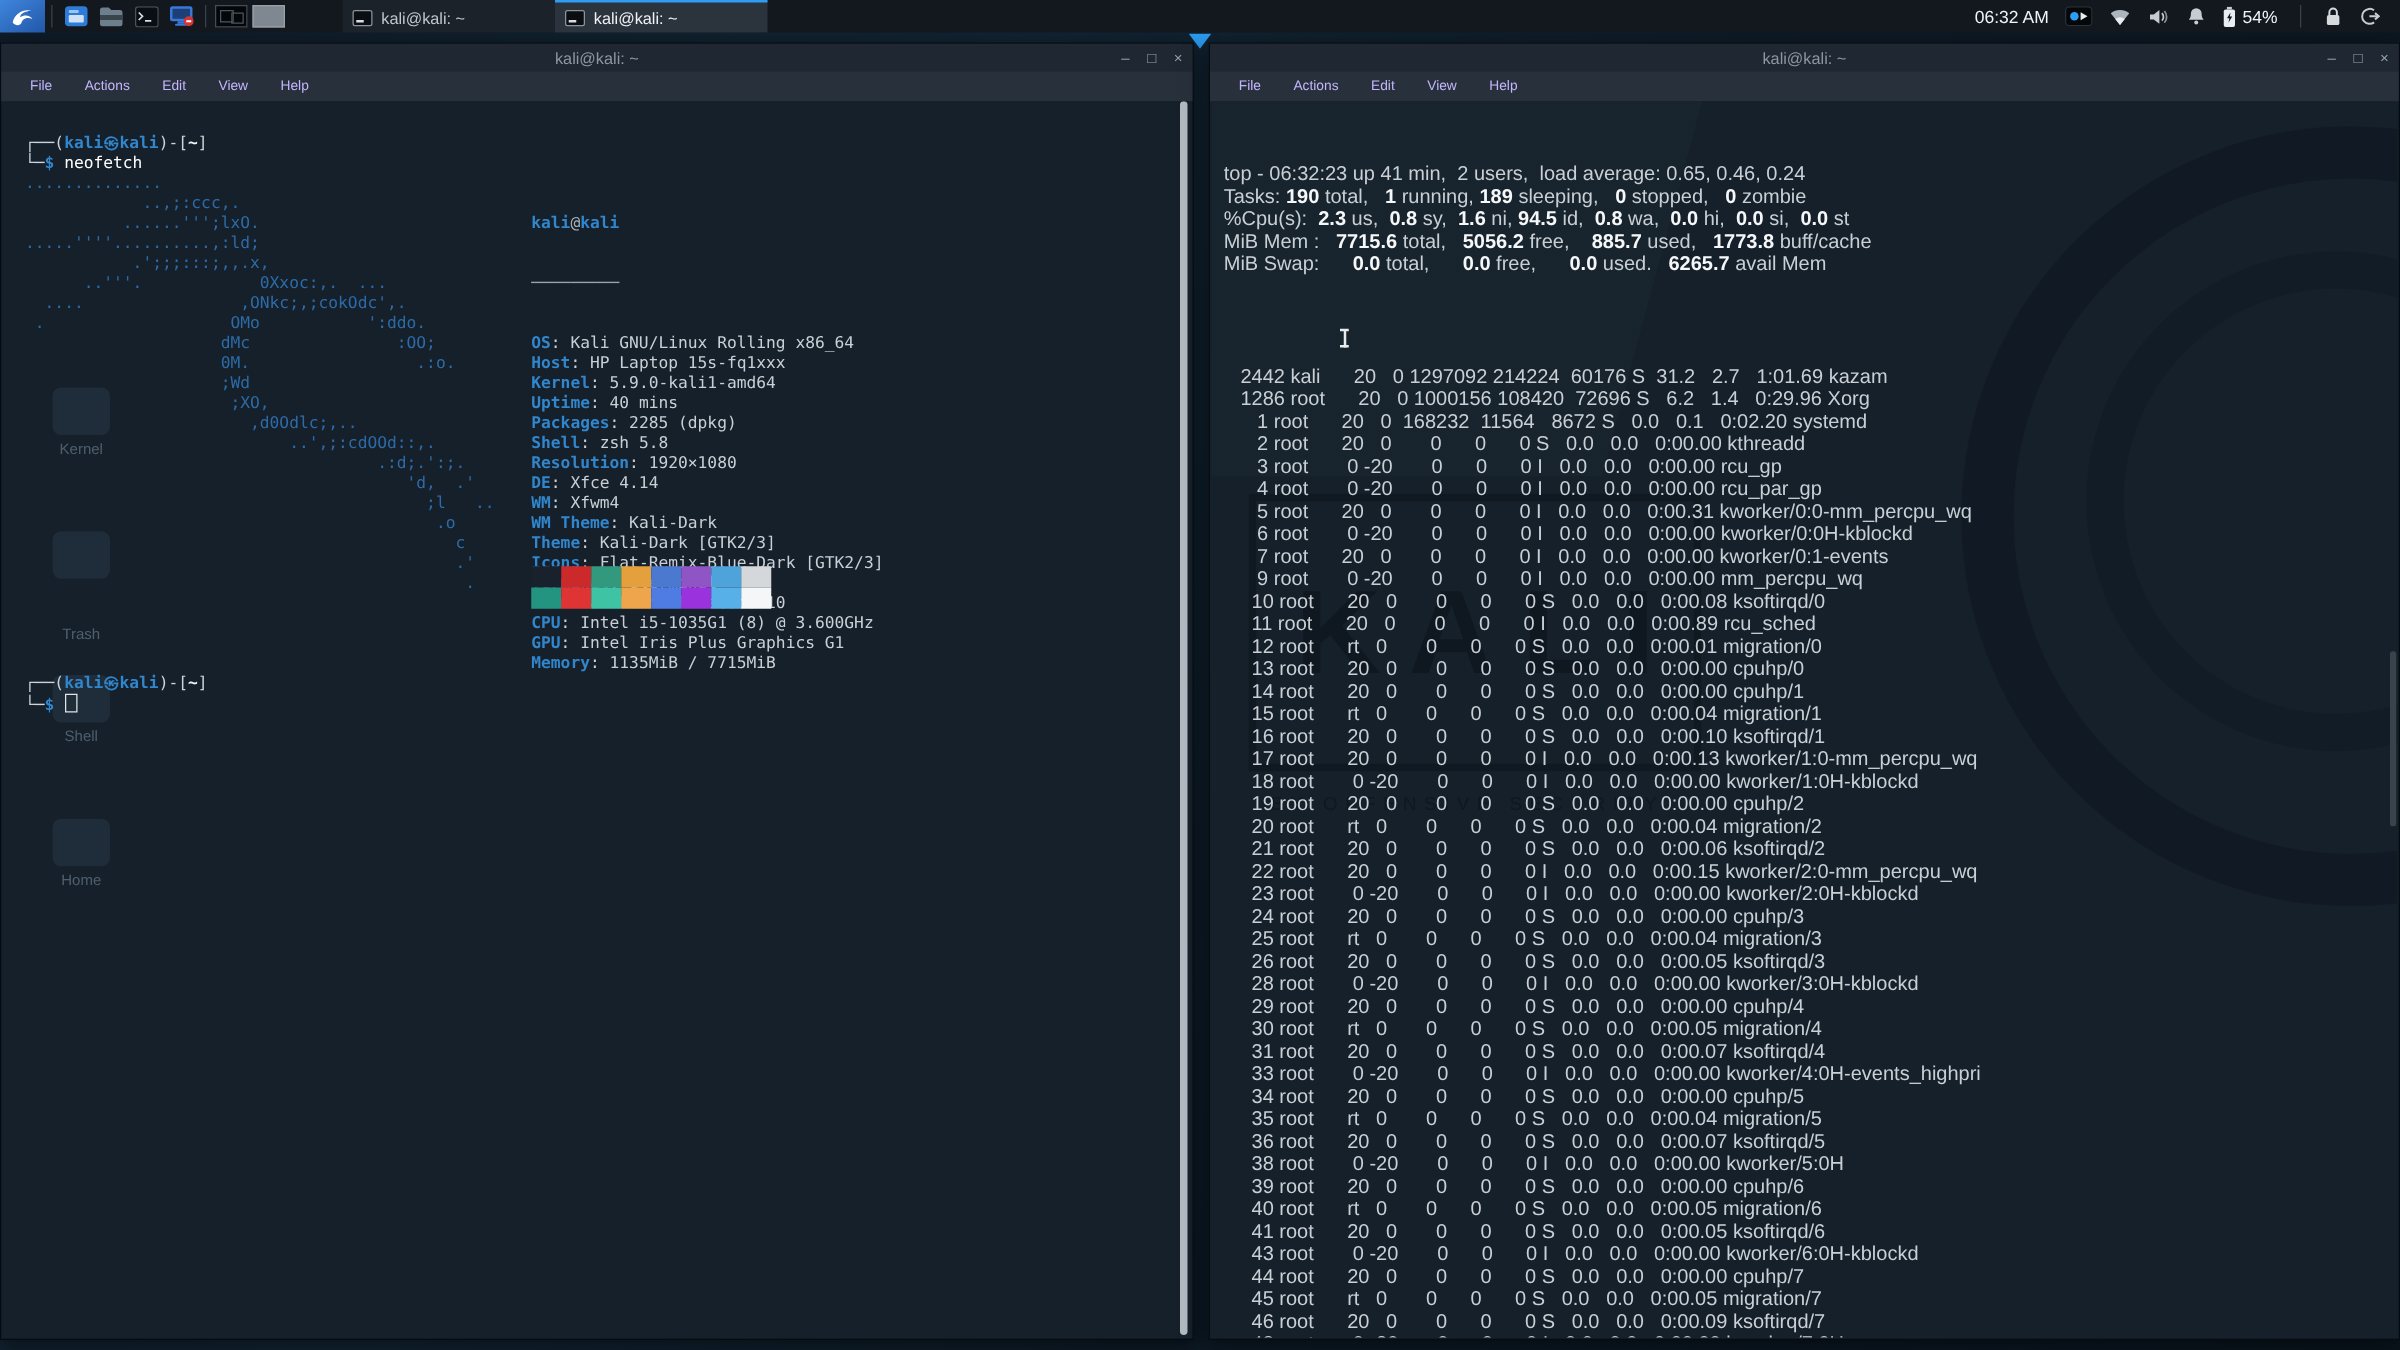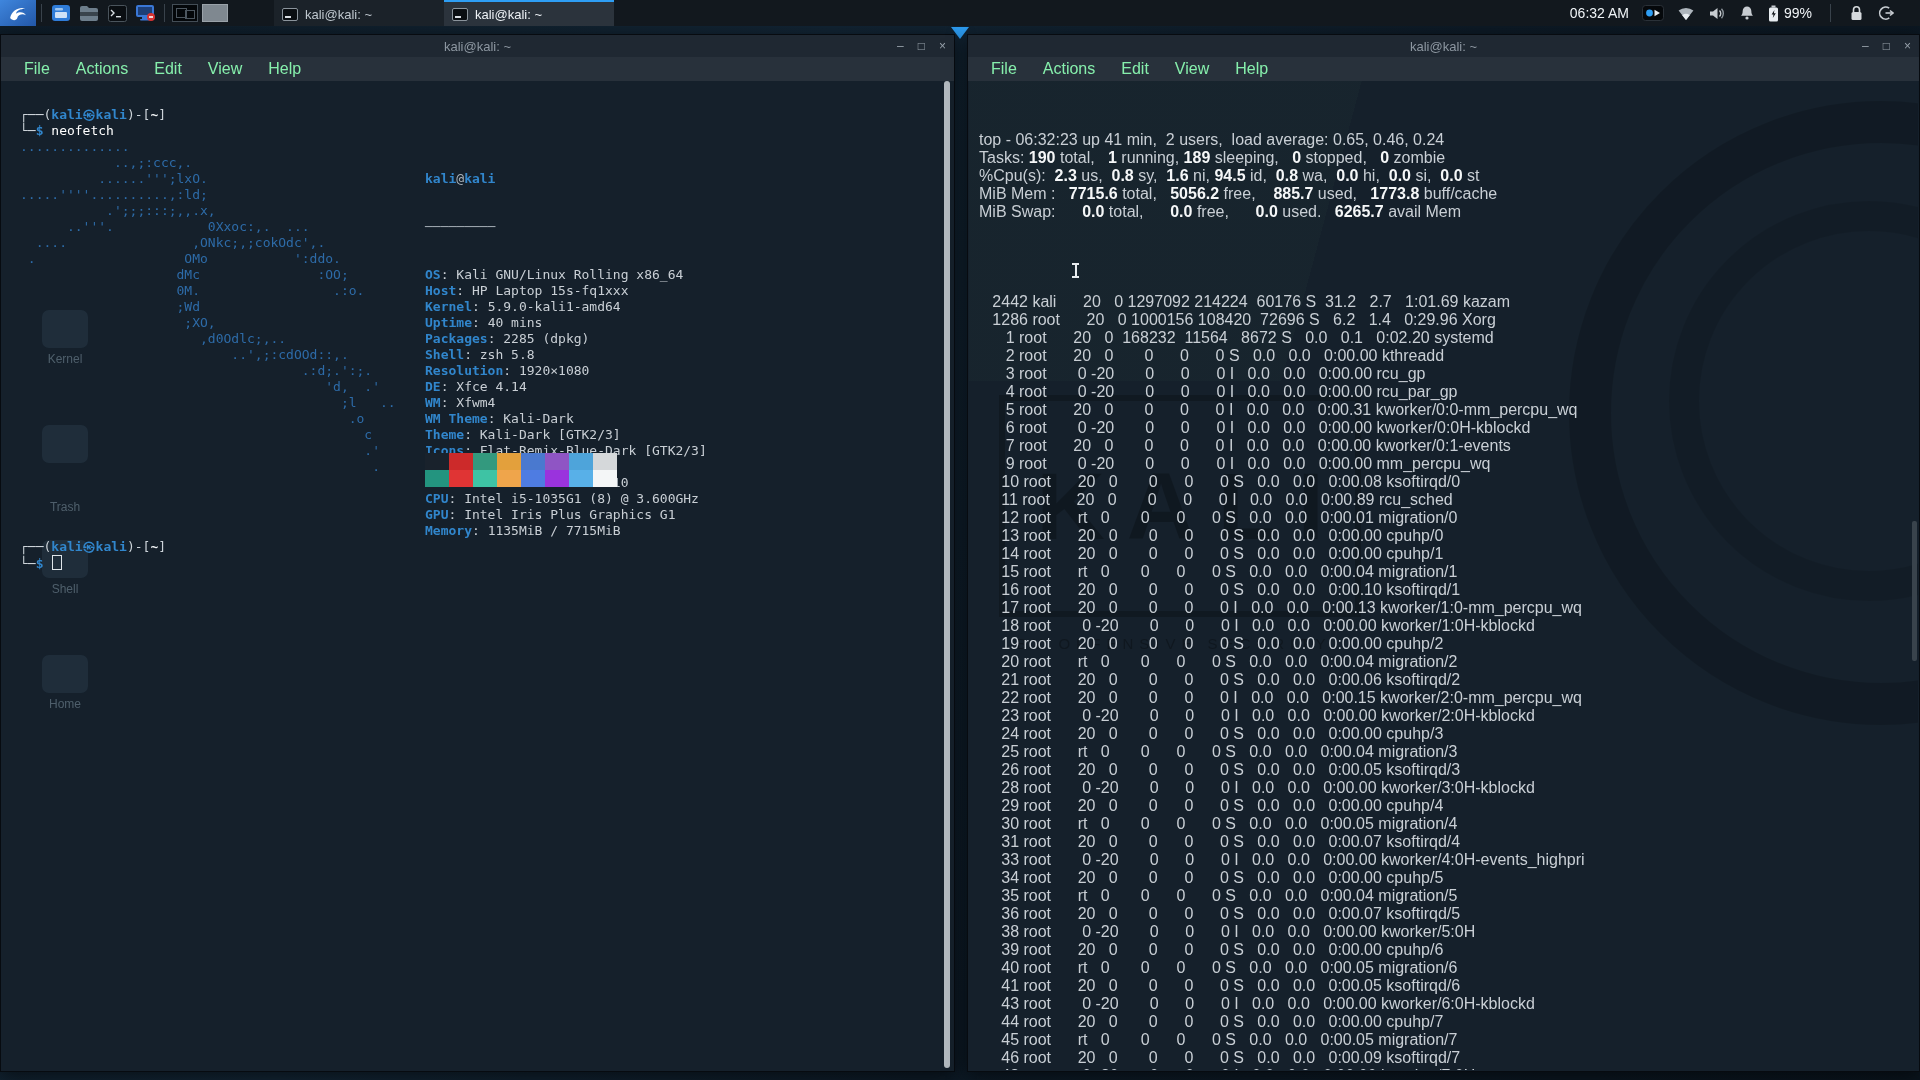--- a/index.html
+++ b/index.html
@@ -19,35 +19,35 @@
   .ws-box{width:24px;height:16px;margin:0 2px;flex:none;border:1px solid #434d56;position:relative;}
   .ws-box.active{background:#04070a;}
   .ws-box.other{background:#7f8890;border-color:#9aa2a9;}
   .ws-box.active i{position:absolute;border:1px solid #4c565f;}
   .taskbar{display:flex;margin-left:44px;height:26px;}
   .task-btn{width:170px;height:26px;display:flex;align-items:center;gap:7px;padding:0 8px;box-sizing:border-box;
     background:#1b2229;border-top:2px solid transparent;font-size:13px;color:#bfc7ce;overflow:hidden;white-space:nowrap;}
   .task-btn.active{background:#2b333c;border-top:2px solid #2e9ef4;color:#eef2f6;}
   .mini-term{width:14px;height:11px;flex:none;background:#0a0e12;border:1px solid #8b949c;border-radius:2px;position:relative;}
   .mini-term::after{content:"";position:absolute;left:2px;bottom:2px;width:6px;height:1.5px;background:#d7dde2;}
-  #tray{margin-left:auto;display:flex;align-items:center;gap:13px;padding-right:26px;}
+  #tray{margin-left:auto;display:flex;align-items:center;gap:13px;padding-right:16px;}
   #clock{font-size:14px;color:#f0f4f7;}
   .tray-ic{display:flex;align-items:center;justify-content:center;}
   #battery-wrap{display:flex;align-items:center;gap:5px;font-size:14px;color:#f0f4f7;}
   
   .win{position:absolute;top:34px;height:1038px;background:#15202b;border:1px solid #070b10;
     box-sizing:border-box;box-shadow:0 4px 18px rgba(0,0,0,.55);}
   #win-left{left:0;width:955px;}
   #win-right{left:967px;width:953px;}
   .titlebar{height:22px;background:#1f2832;display:flex;align-items:center;justify-content:center;position:relative;}
   .titlebar .title{font-size:13px;color:#8d97a1;}
   .win-controls{position:absolute;right:8px;top:0;height:22px;display:flex;align-items:center;gap:14px;color:#97a1aa;font-size:12px;}
   .win-controls span{cursor:default;line-height:1;}
   .menubar{height:24px;background:#28313b;display:flex;align-items:center;padding-left:12px;gap:4px;}
-  .menu-item{font-size:16px;color:#86efac;padding:3px 11px;}
+  .menu-item{font-size:11px;color:#c4b5fd;padding:3px 11px;}
   .term{position:absolute;left:1px;right:1px;top:46px;bottom:1px;background:#15202b;overflow:hidden;}
   
   .mono,pre{font-family:"DejaVu Sans Mono","DejaVu Sans",monospace;font-size:13px;line-height:16px;margin:0;}
   .fr{color:#ccd3d9;}
   .pu{color:#3186cc;font-weight:bold;}
   .pp{color:#f2f5f7;font-weight:bold;}
   .pd{color:#3186cc;font-weight:bold;}
   .pc{color:#ffffff;}
   .cursor{display:inline-block;width:8px;height:13px;border:1px solid #dfe5e9;vertical-align:-2px;margin-left:1px;}
   #ascii{position:absolute;left:18px;top:58px;color:#2d6ba8;white-space:pre;}
@@ -189,21 +189,21 @@
         </svg>
     </span>
     <span id="battery-wrap">
       <span>
         <svg width="11" height="17" viewBox="0 0 11 17">
             <rect x="3.5" y="0.5" width="4" height="2" fill="#c7ccd1"></rect>
             <rect x="1" y="2.5" width="9" height="14" rx="1.5" fill="#e8edf1"></rect>
             <path d="M6.4 5 L3.6 9.6 h1.9 L4.8 13 l3-4.8 H5.9 z" fill="#10151a"></path>
           </svg>
       </span>
-      <span>99%</span>
+      <span>54%</span>
     </span>
     <div class="p-sep"></div>
     <span class="tray-ic">
       <svg width="15" height="16" viewBox="0 0 15 16">
           <path d="M4.5 7 V4.8 a3 3 0 0 1 6 0 V7" stroke="#d6dadd" stroke-width="1.6" fill="none"></path>
           <rect x="2.5" y="7" width="10" height="8" rx="1.5" fill="#d6dadd"></rect>
         </svg>
     </span>
     <span class="tray-ic">
       <svg width="17" height="16" viewBox="0 0 17 16">

